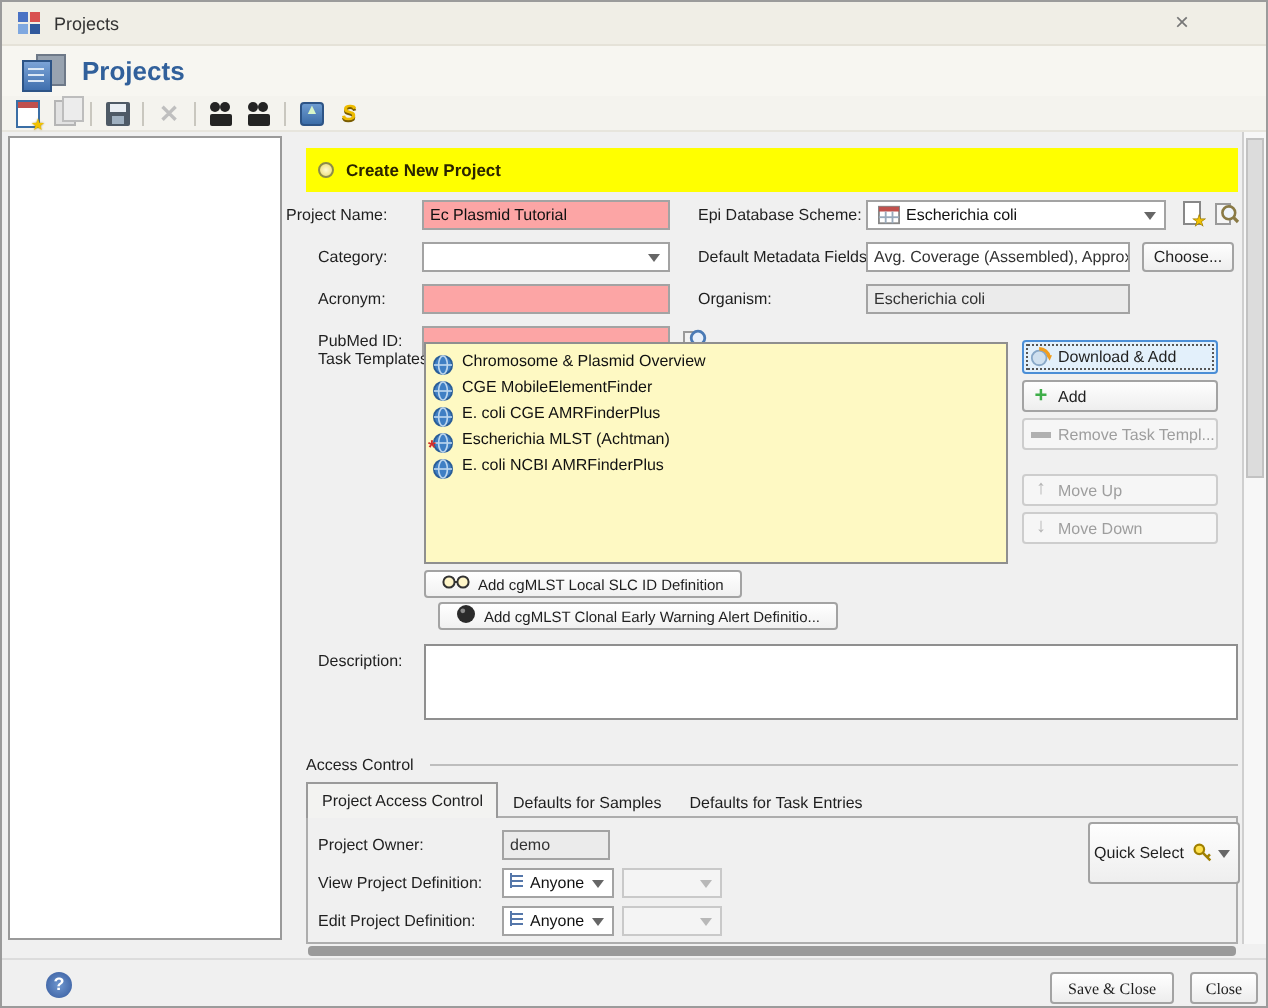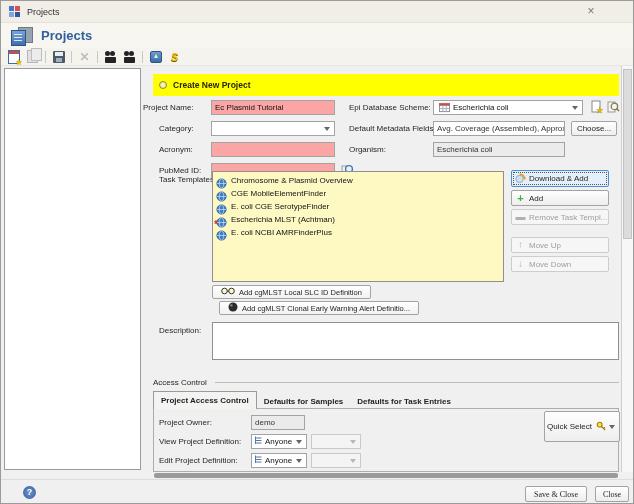--- a/index.html
+++ b/index.html
@@ -63,21 +63,21 @@
   .listbox{position:absolute;left:211px;top:170px;width:292px;height:111px;background:#fef9c3;border:1px solid #8f8f8f;box-sizing:border-box;padding-top:2px;}
   .titem{height:13px;display:flex;align-items:center;padding-left:3px;}
   .titem .glb{position:relative;width:11px;height:11px;margin-right:4px;flex:none;}
   .titem .txt{font-size:8px;color:#111;white-space:nowrap;}
   .mlst-star{position:absolute;left:-2px;bottom:-3px;color:#d22c2c;font-size:10px;font-weight:bold;line-height:6px;}
   .wbtn{position:absolute;display:inline-flex;align-items:center;gap:4px;height:14px;padding:0 8px;background:linear-gradient(#fff,#f1f1f1);border:1px solid #a3a3a3;border-radius:2px;font-size:7.5px;color:#1f1f1f;white-space:nowrap;box-sizing:border-box;}
   textarea.desc{position:absolute;left:211px;top:321px;width:407px;height:38px;border:1px solid #8f8f8f;background:#fff;resize:none;font-family:inherit;font-size:8px;box-sizing:border-box;}
   
   .grp-line{position:absolute;top:381px;height:1px;background:#bdbdbd;}
   .tabsrow{position:absolute;left:152px;top:390px;height:18px;display:flex;align-items:flex-end;}
-  .tab{font-size:8px;color:#1f1f1f;padding:0 7px;height:14px;line-height:14px;white-space:nowrap;font-weight:bold;}
+  .tab{font-size:8px;color:#1f1f1f;padding:0 7px;height:14px;line-height:14px;white-space:nowrap;}
   .tab.active{background:#f3f3f1;border:1px solid #9a9a9a;border-bottom:none;height:17px;line-height:17px;z-index:3;position:relative;}
   .tabpanel{position:absolute;left:152px;top:407px;width:466px;height:64px;border:1px solid #adadad;box-sizing:border-box;background:#f0f0f0;}
   
   .hscroll{position:absolute;left:152px;top:471px;width:468px;height:7px;background:#f0f0f0;}
   .hscroll .thumb{position:absolute;left:1px;top:1px;width:464px;height:5px;background:#9a9a9a;border-radius:2px;}
   .vscroll{position:absolute;left:620px;top:65px;width:13px;height:406px;background:#f7f7f7;border-left:1px solid #cfcfcf;border-right:1px solid #cfcfcf;box-sizing:border-box;}
   .vscroll .thumb{position:absolute;left:1px;top:3px;width:9px;height:170px;background:#dcdcdc;border:1px solid #c2c2c2;box-sizing:border-box;}
   
   .footer{position:absolute;left:0;top:478px;width:634px;height:26px;background:#f0f0f0;border-top:1px solid #dcdcdc;}
   .helpicon{position:absolute;left:22px;top:485px;width:13px;height:13px;border-radius:50%;background:radial-gradient(#6f97cf,#35599c);color:#fff;font-size:9px;font-weight:bold;text-align:center;line-height:13px;}
@@ -234,21 +234,21 @@
             <line x1="1" y1="6" x2="11" y2="6" stroke="#bcd6ee" stroke-width="0.9"></line>
           </svg></span>
       <span class="txt">CGE MobileElementFinder</span>
     </div>
     <div class="titem">
       <span class="glb"><svg width="11" height="11" viewBox="0 0 12 12">
             <circle cx="6" cy="6" r="5" fill="#3f7fc4" stroke="#2a5d97"></circle>
             <ellipse cx="6" cy="6" rx="2.4" ry="5" fill="none" stroke="#bcd6ee" stroke-width="0.9"></ellipse>
             <line x1="1" y1="6" x2="11" y2="6" stroke="#bcd6ee" stroke-width="0.9"></line>
           </svg></span>
-      <span class="txt">E. coli CGE SerotypeFinder</span>
+      <span class="txt">E. coli CGE AMRFinderPlus</span>
     </div>
     <div class="titem">
       <span class="glb"><svg width="11" height="11" viewBox="0 0 12 12">
             <circle cx="6" cy="6" r="5" fill="#3f7fc4" stroke="#2a5d97"></circle>
             <ellipse cx="6" cy="6" rx="2.4" ry="5" fill="none" stroke="#bcd6ee" stroke-width="0.9"></ellipse>
             <line x1="1" y1="6" x2="11" y2="6" stroke="#bcd6ee" stroke-width="0.9"></line>
           </svg><span class="mlst-star">*</span></span>
       <span class="txt">Escherichia MLST (Achtman)</span>
     </div>
     <div class="titem">

